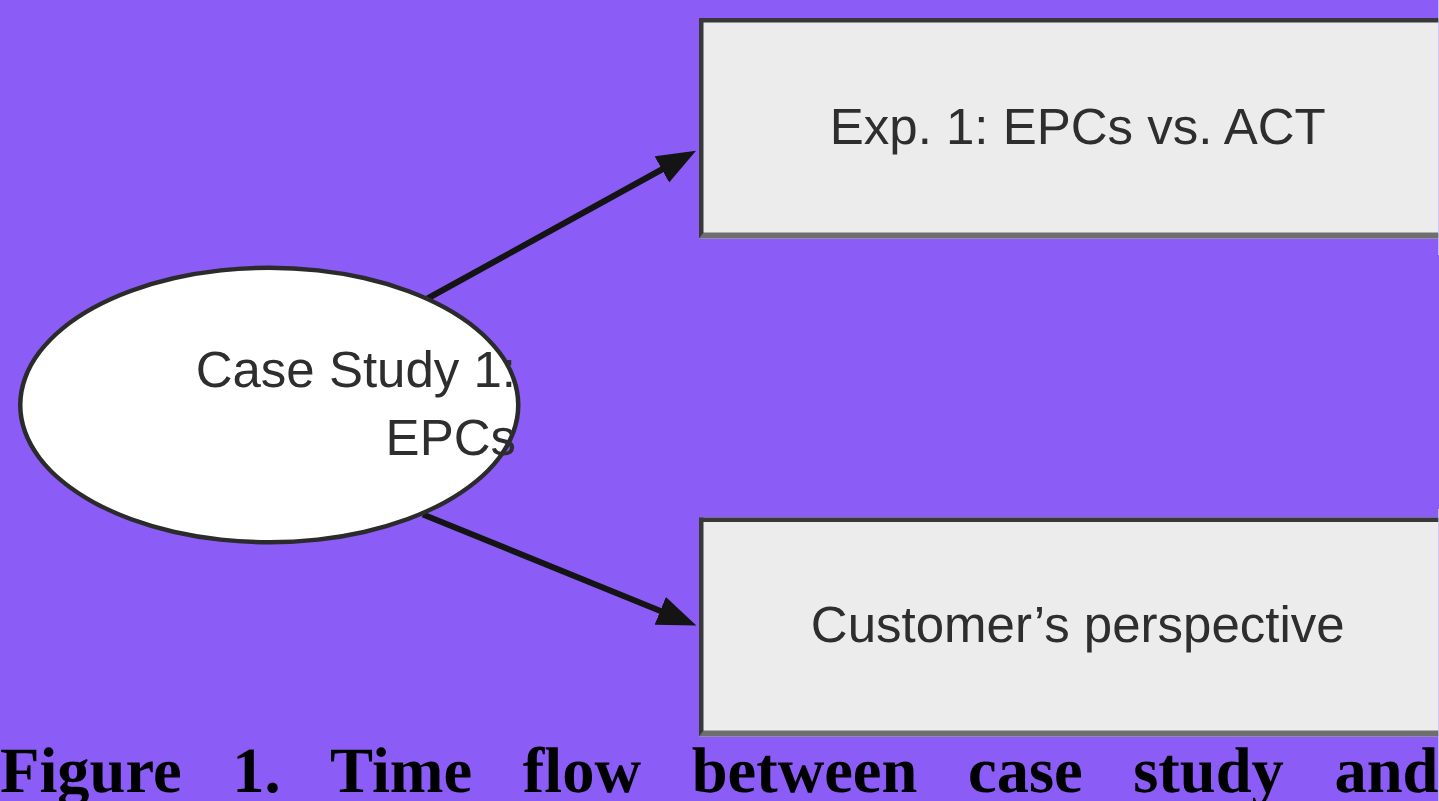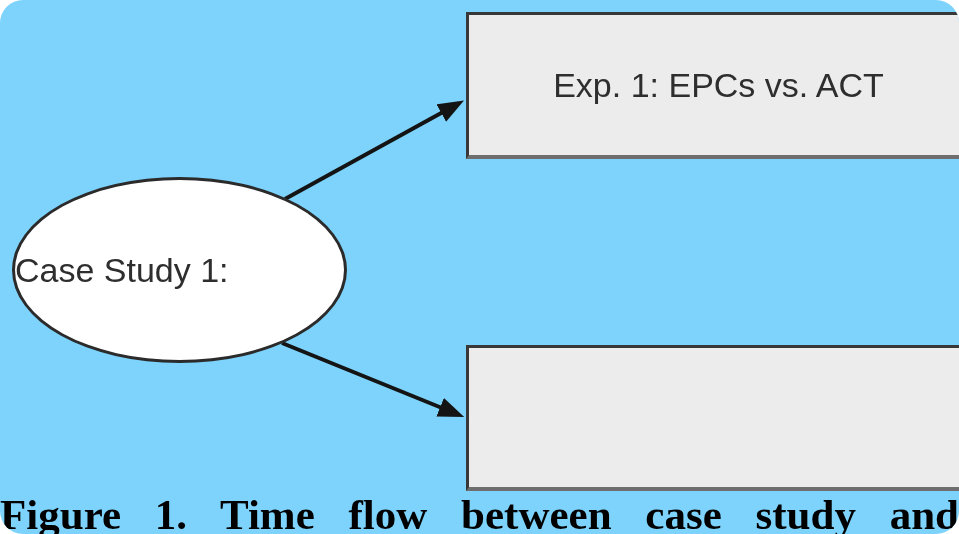--- a/index.html
+++ b/index.html
@@ -1,23 +1,22 @@
 <!DOCTYPE html>
 <html><head>
 <meta charset="utf-8">
 <style>
   html, body { margin: 0; padding: 0; background: #ffffff; }
   .canvas {
     position: relative;
     width: 959px;
     height: 534px;
-    background: #7dd3fc;
+    background: #8b5cf6;
     overflow: hidden;
     font-family: "Liberation Sans", sans-serif;
-    border-radius: 23px;
   }
   .node-box {
     position: absolute;
     left: 466px;
     width: 505px;
     box-sizing: border-box;
     background: #ececec;
     border: 3px solid #383838;
     border-bottom: 4px solid #6e6e6e;
     display: flex;
@@ -34,21 +33,21 @@
     top: 177px;
     width: 335px;
     height: 186px;
     box-sizing: border-box;
     background: #ffffff;
     border: 3px solid #2b2b2b;
     border-radius: 50%;
     display: flex;
     flex-direction: column;
     justify-content: center;
-    align-items: flex-start;
+    align-items: flex-end;
     text-align: center;
   }
   .node-line {
     display: block;
     font-size: 34px;
     line-height: 45px;
     color: #2e2e2e;
     white-space: nowrap;
   }
   .arrow-layer {
@@ -86,21 +85,23 @@
     </defs>
     <line x1="285" y1="199" x2="443" y2="112" stroke="#141414" stroke-width="4" marker-end="url(#arrowhead)"></line>
     <line x1="282" y1="343" x2="442" y2="408" stroke="#141414" stroke-width="4" marker-end="url(#arrowhead)"></line>
   </svg>
 
   <div class="node-box exp1">
     <span class="node-line">Exp. 1: EPCs vs. ACT</span>
   </div>
 
   <div class="node-box exp2">
+    <span class="node-line">Customer’s perspective</span>
   </div>
 
   <div class="node-ellipse">
     <span class="node-line">Case Study 1:</span>
+    <span class="node-line">EPCs</span>
   </div>
 
   <div class="caption">Figure 1. Time flow between case study and</div>
 
 </div>
 
 </body></html>

